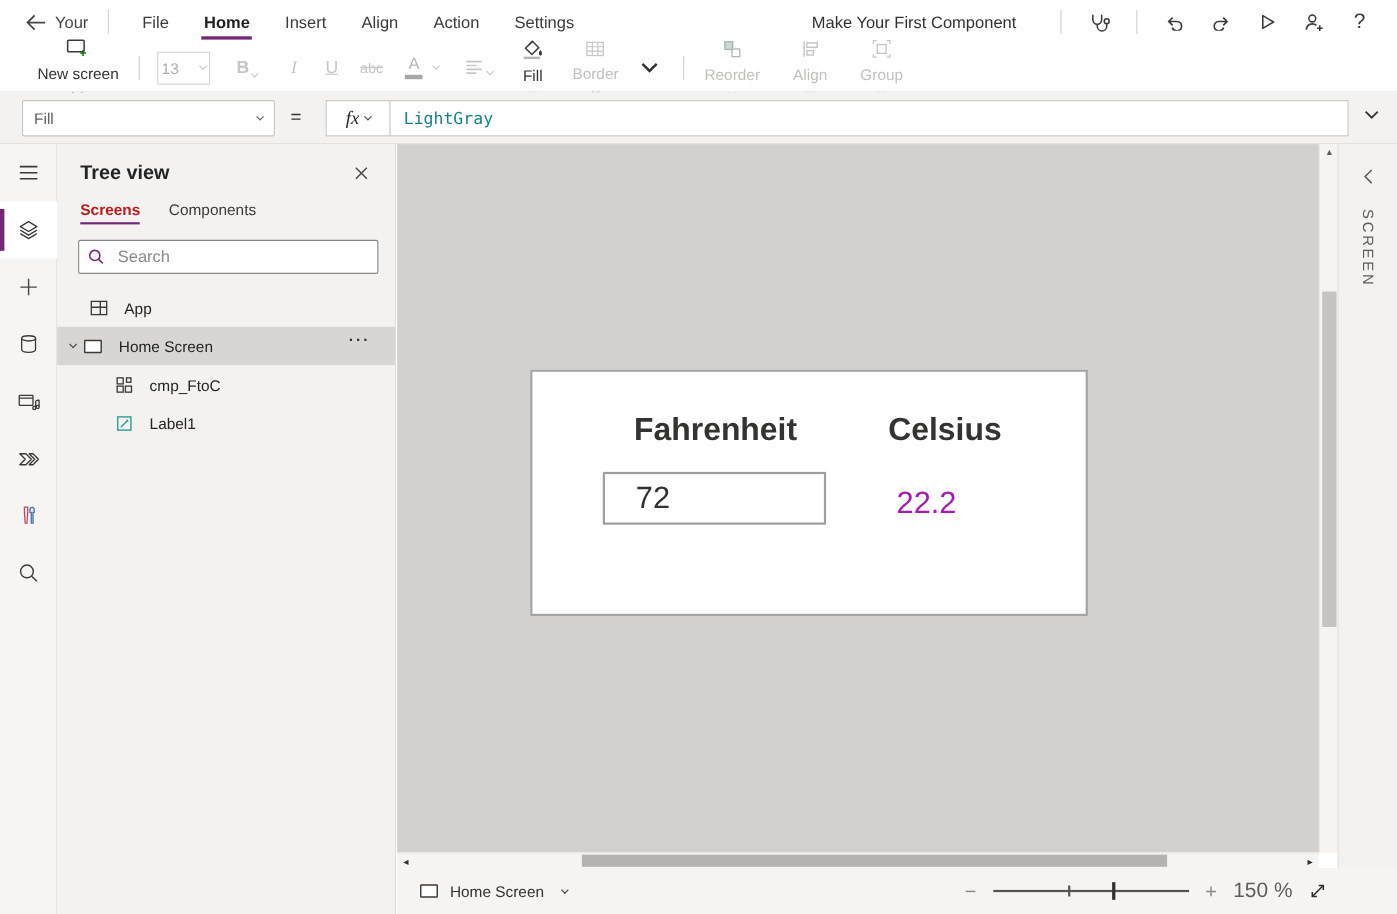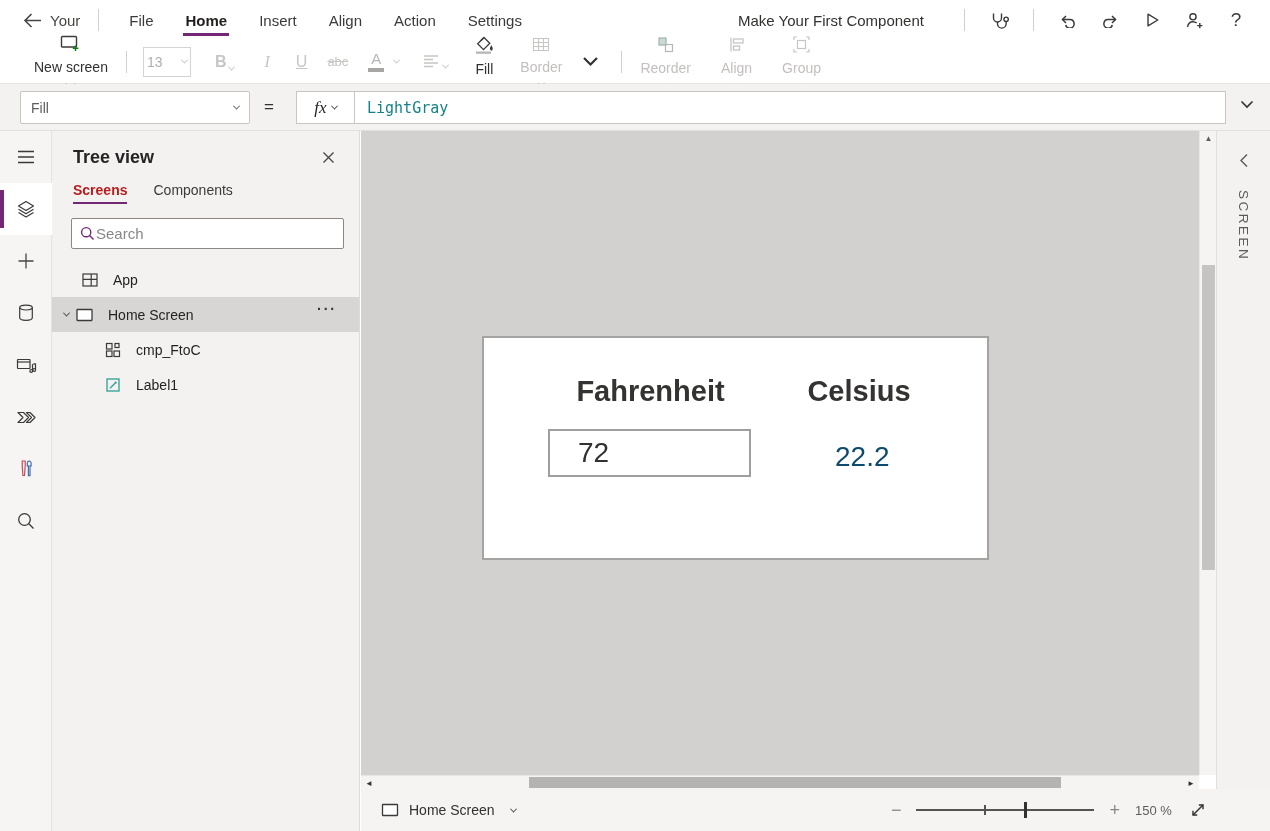--- a/index.html
+++ b/index.html
@@ -59,41 +59,41 @@
 
   
   .treepanel { position:absolute; left:52px; top:131px; width:308px; height:700px; background:#f3f2f1; border-right:1px solid #dedcda; }
   .tp-header { display:flex; align-items:center; justify-content:space-between; padding:16px 20px 4px 21px; }
   .tp-title { font-size:18px; font-weight:600; color:#242424; }
   .tp-close { cursor:pointer; padding:4px; }
   .tp-tabs { display:flex; gap:26px; padding:10px 0 0 21px; }
   .tp-tab { font-size:14px; color:#3b3a39; padding-bottom:6px; position:relative; cursor:pointer; }
   .tp-tab.active { font-weight:600; color:#b91c1c; }
   .tp-tab.active::after { content:""; position:absolute; left:0; right:0; bottom:0; height:2px; background:var(--accent); }
-  .tp-search { margin:14px 15px 0 19px; height:31px; background:#fff; border:1px solid #8a8886; border-radius:2px; display:flex; align-items:center; padding:0 8px; gap:1px; }
+  .tp-search { margin:14px 15px 0 19px; height:31px; background:#fff; border:1px solid #8a8886; border-radius:2px; display:flex; align-items:center; padding:0 8px; gap:12px; }
   .tp-search input { border:none; outline:none; flex:1; font-size:15px; font-family:"Liberation Sans",sans-serif; color:#323130; background:transparent; }
   .tp-search input::placeholder { color:#8a8886; }
   .tree-list { margin-top:13px; }
   .tree-row { height:35px; display:flex; align-items:center; font-size:14px; color:#242424; cursor:pointer; position:relative; }
   .tree-row .t-chev { margin-left:12px; color:#484644; }
   .tree-row .t-icon { margin-left:29px; display:flex; }
   .tree-row.has-chev .t-icon { margin-left:6px; }
   .tree-row.child .t-icon { margin-left:52px; }
   .tree-row .t-label { margin-left:14px; }
   .tree-row.selected { background:#d8d6d4; }
   .t-ellipsis { position:absolute; right:22px; top:4px; font-weight:bold; letter-spacing:2px; font-size:14px; color:#323130; cursor:pointer; }
 
   
   .canvas { position:absolute; left:361px; top:131px; width:838px; height:644px; background:#d2d1d0; overflow:hidden; }
   .comp-card { position:absolute; left:121px; top:205px; width:507px; height:224px; background:#fff; border:2px solid #a6a4a2; }
   .card-h { position:absolute; top:37px; font-size:29px; font-weight:600; color:#34333    2; color:#343332; text-align:center; }
   .card-h.f { left:64px; width:205px; }
   .card-h.c { left:295px; width:160px; }
   .card-input { position:absolute; left:64px; top:91px; width:203px; height:48px; border:2px solid #a19f9d; background:#fff; font-size:28px; color:#323130; padding-left:28px; font-family:"Liberation Sans",sans-serif; outline:none; }
-  .card-val { position:absolute; left:331px; top:103px; font-size:28px; color:#0c4a6e;margin-left:20px; }
+  .card-val { position:absolute; left:331px; top:103px; font-size:28px; color:#a21caf; }
 
   
   .vscroll { position:absolute; left:1199px; top:131px; width:17px; height:644px; background:#f5f4f3; border-left:1px solid #e8e6e4; }
   .vscroll .arr { width:17px; height:14px; display:flex; align-items:center; justify-content:center; font-size:8px; color:#605e5c; }
   .vscroll .thumb { position:absolute; left:2px; top:134px; width:13px; height:305px; background:#c6c4c2; }
   .hscroll { position:absolute; left:361px; top:775px; width:838px; height:14px; background:#f5f4f3; border-top:1px solid #e8e6e4; }
   .hscroll .arr { position:absolute; top:0; width:14px; height:14px; display:flex; align-items:center; justify-content:center; font-size:8px; color:#323130; }
   .hscroll .arr.l { left:1px; }
   .hscroll .arr.r { right:1px; }
   .hscroll .thumb { position:absolute; left:168px; top:1px; width:532px; height:11px; background:#b5b3b1; }
@@ -106,21 +106,21 @@
   
   .statusbar { position:absolute; left:361px; top:789px; width:909px; height:42px; background:#f5f4f3; display:flex; align-items:center; }
   .sb-screen { display:flex; align-items:center; gap:10px; margin-left:20px; font-size:14px; color:#323130; cursor:pointer; }
   .sb-screen .chv { margin-left:6px; color:#484644; }
   .zoomctl { position:absolute; right:64px; display:flex; align-items:center; gap:15px; }
   .z-minus,.z-plus { font-size:18px; color:#8a8886; cursor:pointer; line-height:1; }
   .z-slider { position:relative; width:178px; height:16px; cursor:pointer; }
   .z-track { position:absolute; left:0; right:0; top:7px; height:2px; background:#55534f; }
   .z-tick { position:absolute; left:68px; top:3px; width:2px; height:10px; background:#55534f; }
   .z-handle { position:absolute; left:108px; top:0; width:3px; height:16px; background:#323130; }
-  .z-level { font-size:13px; color:#605e5c; min-width:40px; }
+  .z-level { font-size:19px; color:#605e5c; min-width:40px; }
   .z-expand { cursor:pointer; }
 </style>
 </head>
 <body>
 
 <div class="app" style="--accent:#742774;">
 
   <div class="menubar">
     <div class="menu-left">
       <div class="back-btn">

